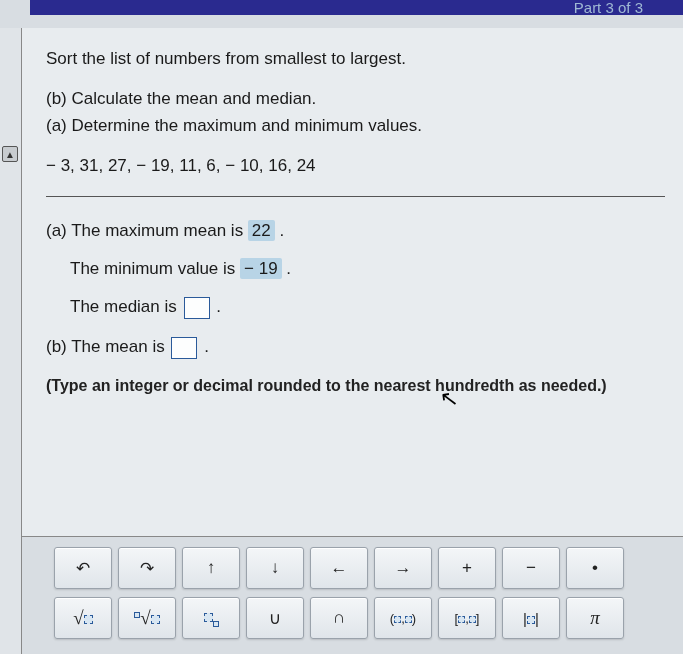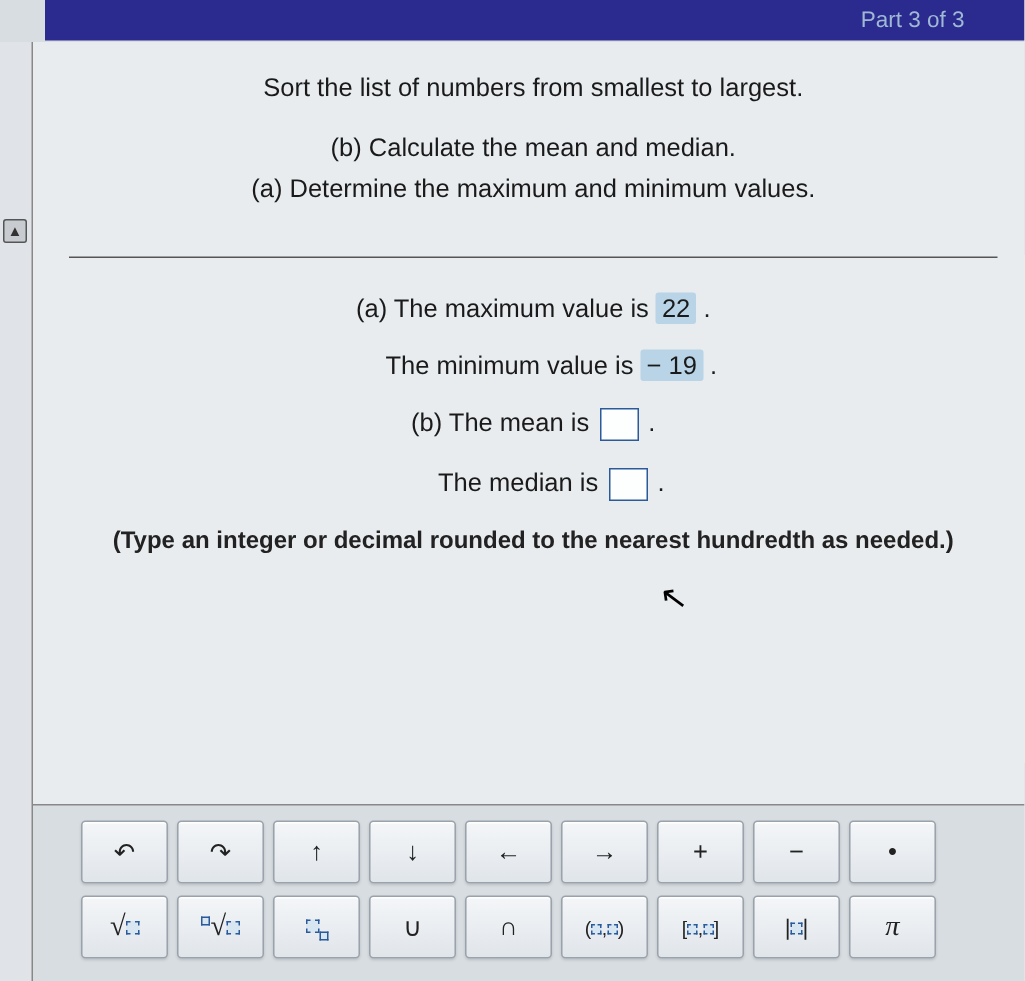--- a/index.html
+++ b/index.html
@@ -5,21 +5,21 @@
   * { box-sizing: border-box; margin: 0; padding: 0; }
   body {
     width: 683px;
     height: 654px;
     font-family: Arial, Helvetica, sans-serif;
     background: #d8dde2;
     overflow: hidden;
     position: relative;
   }
   .topbar {
-    height: 27px;
+    height: 15px;
     background: #2a2a8f;
     color: #9fb8d4;
     font-size: 15px;
     padding-right: 40px;
     display: flex;
     justify-content: flex-end;
     align-items: center;
     margin-left: 30px;
   }
   .leftcol {
@@ -40,21 +40,20 @@
     font-size: 10px; color: #333;
     border-radius: 2px;
   }
   .content {
     position: absolute;
     top: 28px; left: 22px;
     width: 661px;
     height: 626px;
     background: #e8ecef;
     padding: 18px 18px 0 24px;
-    text-align: center;
   }
   .problem {
     font-size: 17px;
     color: #1a1a1a;
     line-height: 1.5;
   }
   .problem p { margin-bottom: 2px; }
   .gap { height: 12px; }
   .hr {
     border: none;
@@ -121,48 +120,49 @@
   <div class="nav-arrow">▲</div>
 </div>
 
 <div class="content">
   <div class="problem">
     <p>Sort the list of numbers from smallest to largest.</p>
     <div class="gap"></div>
     <p>(b) Calculate the mean and median.</p>
     <p>(a) Determine the maximum and minimum values.</p>
     <div class="gap"></div>
+    <p>− 3, 31, 27,  − 19, 11, 6,  − 10, 16, 24</p>
   </div>
 
   <hr class="hr">
 
   <div class="ans-line">
-    <span>(a) The maximum value is </span>
+    <span>(a) The maximum mean is </span>
     <span class="highlight">22</span>
     <span>.</span>
   </div>
 
   <div class="ans-line" style="padding-left:24px;">
     <span>The minimum value is </span>
     <span class="highlight">− 19</span>
     <span>.</span>
   </div>
 
+  <div class="ans-line" style="padding-left:24px;">
+    <span>The median is </span>
+    <span class="inputbox"></span>
+    <span>.</span>
+  </div>
+
   <div class="ans-line">
     <span>(b) The mean is </span>
     <span class="inputbox"></span>
     <span>.</span>
   </div>
 
-  <div class="ans-line" style="padding-left:24px;">
-    <span>The median is </span>
-    <span class="inputbox"></span>
-    <span>.</span>
-  </div>
-
   <div class="hint">(Type an integer or decimal rounded to the nearest hundredth as needed.)</div>
 </div>
 
 <div class="cursor">↖</div>
 
 <div class="palette">
   <div class="pal-row">
     <div class="pal-btn">
         <span>↶</span>
       </div>

